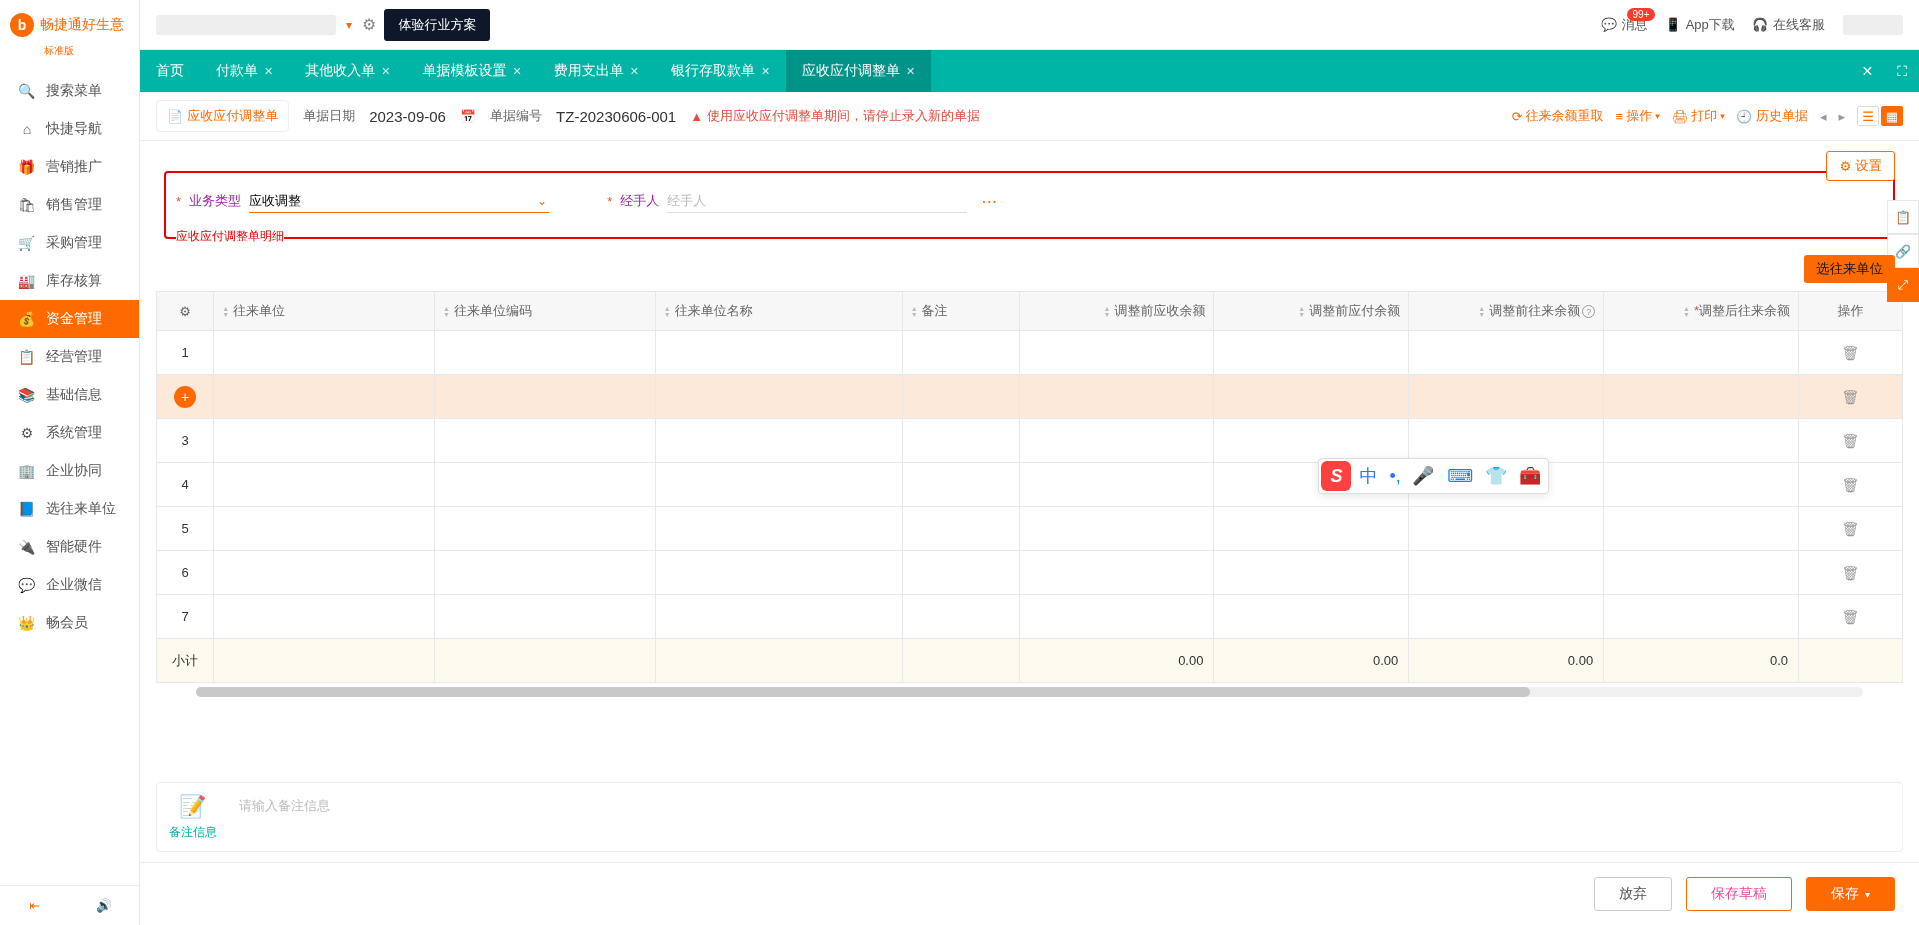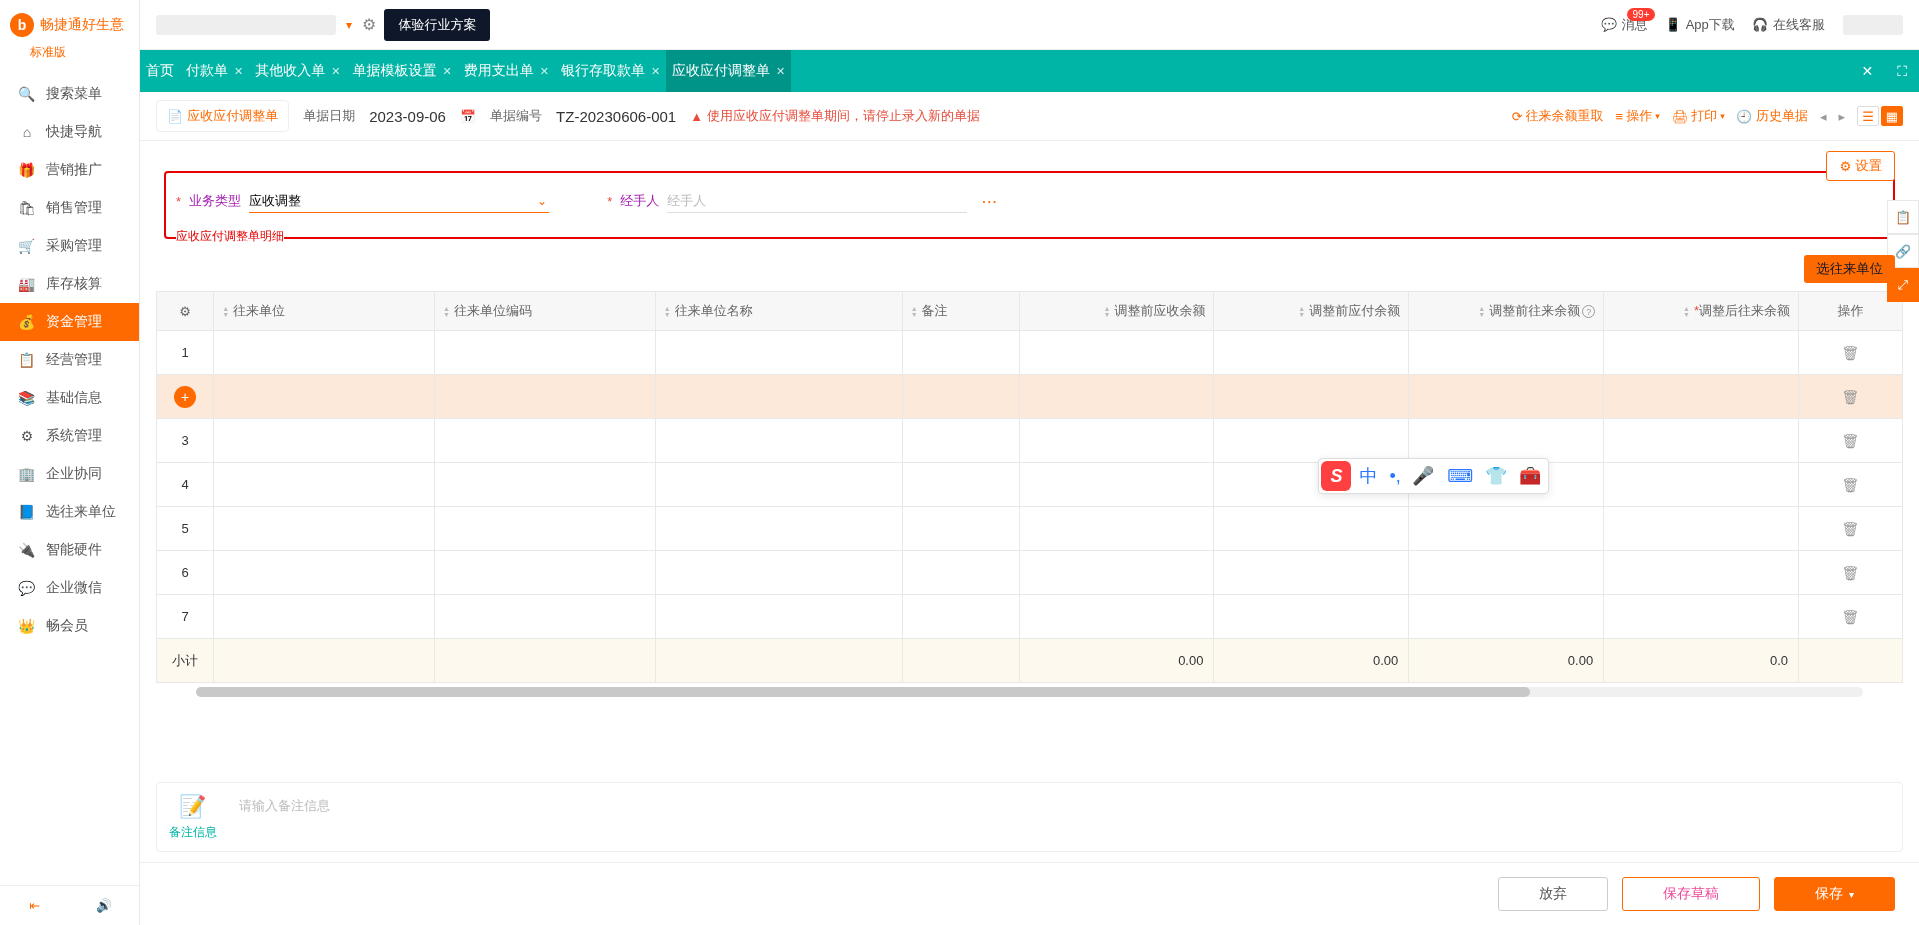--- a/index.html
+++ b/index.html
@@ -4,21 +4,21 @@
 <style>
 * { margin: 0; padding: 0; box-sizing: border-box; }
 body { font-family: "Microsoft YaHei", sans-serif; font-size: 13px; color: #333; background: #f5f5f5; overflow: hidden; }
 .app { display: flex; height: 925px; width: 1919px; }
 
 
 .sidebar { width: 140px; background: #fff; border-right: 1px solid #e8e8e8; display: flex; flex-direction: column; }
 .logo { display: flex; align-items: center; padding: 8px 10px; height: 50px; }
 .logo-icon { width: 24px; height: 24px; background: #ff6a00; border-radius: 50%; color: #fff; display: flex; align-items: center; justify-content: center; font-weight: bold; font-size: 14px; margin-right: 6px; }
 .logo-text { color: #ff6a00; font-size: 14px; font-weight: 500; }
-.logo-sub { color: #ff6a00; font-size: 12px; margin-left: 30px; margin-top: -6px; padding-bottom: 4px; }
+.logo-sub { color: #ff6a00; font-size: 10px; margin-left: 44px; margin-top: -6px; padding-bottom: 4px; }
 .nav { flex: 1; padding-top: 10px; }
 .nav-item { display: flex; align-items: center; padding: 10px 18px; cursor: pointer; color: #555; font-size: 14px; }
 .nav-item.active { background: #ff6a00; color: #fff; }
 .nav-icon { width: 18px; height: 18px; margin-right: 10px; display: inline-flex; align-items: center; justify-content: center; }
 .sidebar-footer { display: flex; border-top: 1px solid #eee; }
 .sidebar-footer-btn { flex: 1; padding: 12px; text-align: center; cursor: pointer; color: #ff6a00; }
 
 
 .main { flex: 1; display: flex; flex-direction: column; background: #fff; position: relative; }
 
@@ -29,21 +29,21 @@
 .chev { color: #ff6a00; font-size: 12px; }
 .gear { color: #888; cursor: pointer; font-size: 16px; margin-left: 10px; }
 .btn-orange { background: #0f172a; color: #fff; border: none; padding: 7px 14px; border-radius: 3px; margin-left: 8px; cursor: pointer; font-size: 13px; }
 .topbar-right { margin-left: auto; display: flex; align-items: center; gap: 18px; color: #555; }
 .topbar-item { display: flex; align-items: center; gap: 4px; cursor: pointer; position: relative; }
 .badge { background: #ff3b30; color: #fff; border-radius: 9px; padding: 1px 6px; font-size: 10px; position: absolute; top: -8px; right: -8px; }
 .avatar-block { width: 60px; height: 20px; background: #eee; border-radius: 3px; }
 
 
 .tabs { height: 42px; background: #00b5a5; display: flex; align-items: stretch; }
-.tab { display: flex; align-items: center; padding: 0 6px; color: #fff; cursor: pointer; font-size: 14px; gap: 6px; }
+.tab { display: flex; align-items: center; padding: 0 16px; color: #fff; cursor: pointer; font-size: 14px; gap: 6px; }
 .tab.active { background: #009488; }
 .tab-close { font-size: 11px; opacity: 0.8; cursor: pointer; }
 .tabs-right { margin-left: auto; display: flex; align-items: center; }
 .tabs-right .tab { padding: 0 12px; }
 
 
 .toolbar { display: flex; align-items: center; padding: 8px 16px; border-bottom: 1px solid #eee; gap: 14px; flex-wrap: wrap; }
 .doc-tab { display: flex; align-items: center; gap: 4px; color: #ff6a00; padding: 6px 10px; border: 1px solid #eee; border-radius: 4px; background: #fff; }
 .toolbar-label { color: #666; font-size: 13px; }
 .toolbar-value { color: #333; font-size: 15px; }
@@ -92,21 +92,21 @@
 
 
 .remark { display: flex; align-items: center; margin: 14px 16px 0; border: 1px solid #eee; border-radius: 4px; min-height: 70px; }
 .remark-left { width: 72px; display: flex; flex-direction: column; align-items: center; gap: 4px; color: #00b5a5; font-size: 12px; }
 .remark-icon { font-size: 22px; color: #00b5a5; }
 .remark-input { flex: 1; border: none; outline: none; padding: 10px; font-size: 13px; color: #999; min-height: 60px; resize: none; }
 .remark-input::placeholder { color: #bbb; }
 
 
 .footer { display: flex; justify-content: flex-end; gap: 14px; padding: 14px 24px; border-top: 1px solid #eee; margin-top: 10px; }
-.btn { padding: 7px 40px; border-radius: 3px; cursor: pointer; font-size: 14px; }
+.btn { padding: 7px 24px; border-radius: 3px; cursor: pointer; font-size: 14px; }
 .btn-plain { background: #fff; border: 1px solid #ccc; color: #555; }
 .btn-outline { background: #fff; border: 1px solid #ff6a00; color: #ec4899; }
 .btn-primary { background: #ff6a00; border: 1px solid #ff6a00; color: #fff; display: flex; align-items: center; gap: 6px; }
 
 
 .right-rail { position: absolute; right: 0; top: 200px; display: flex; flex-direction: column; gap: 0; }
 .rail-btn { width: 32px; height: 34px; background: #fff; border: 1px solid #e8e8e8; display: flex; align-items: center; justify-content: center; color: #888; cursor: pointer; }
 .rail-btn.orange { background: #ff6a00; color: #fff; border-color: #ff6a00; }
 
 

